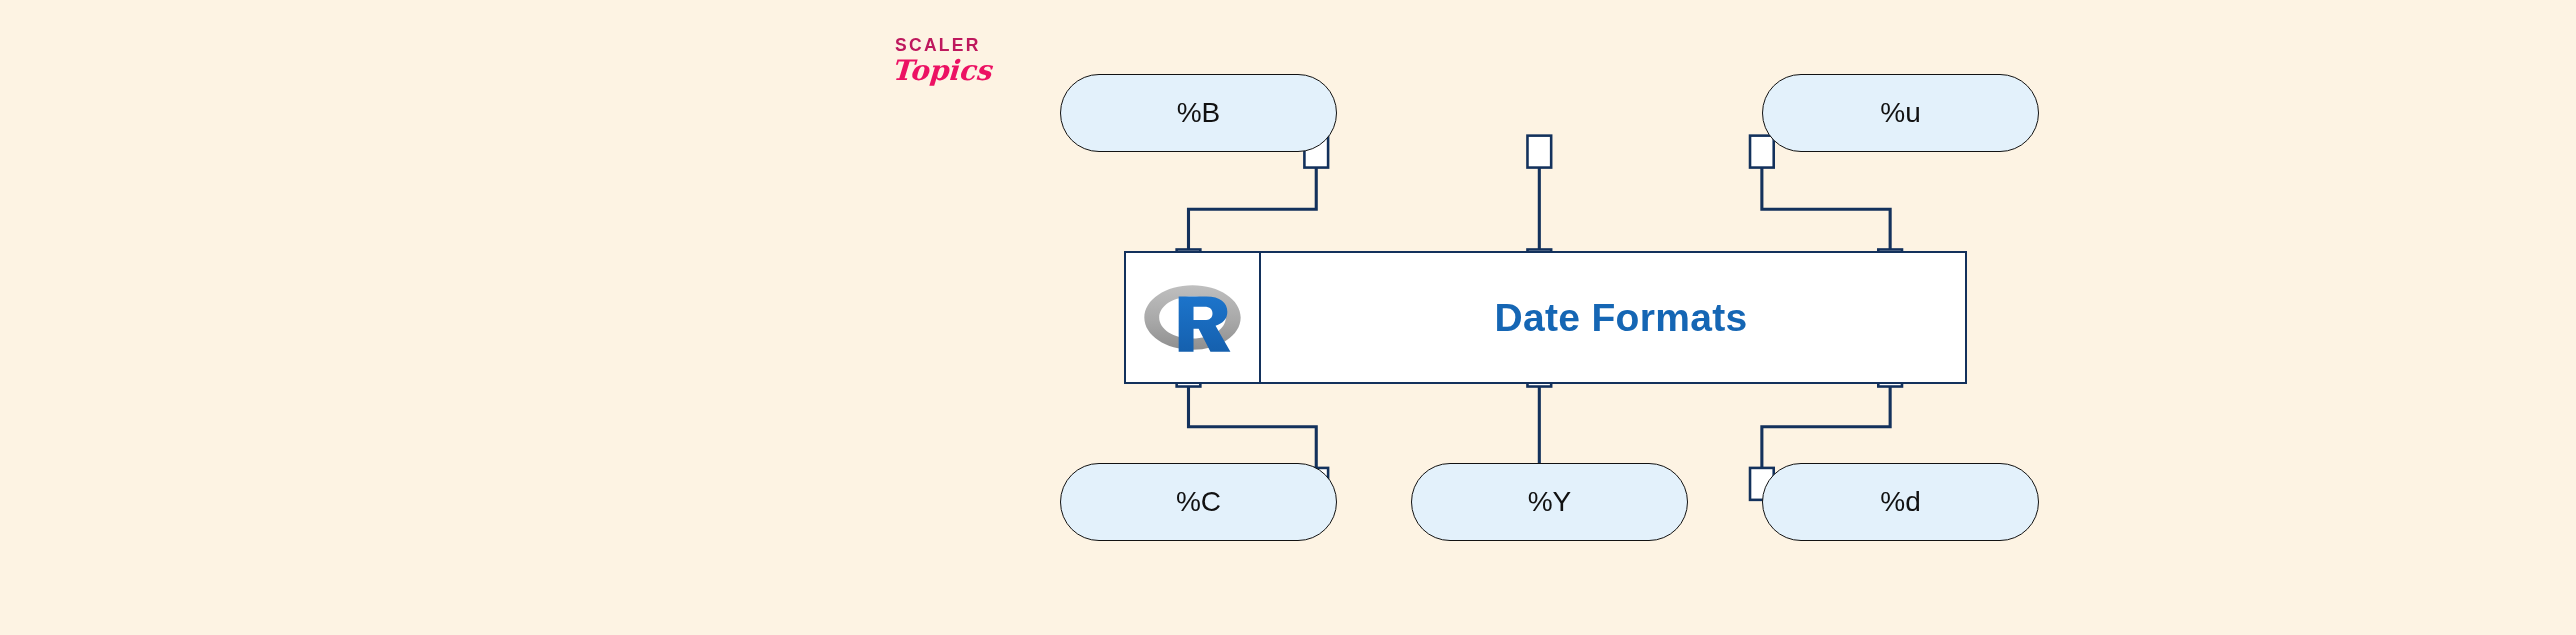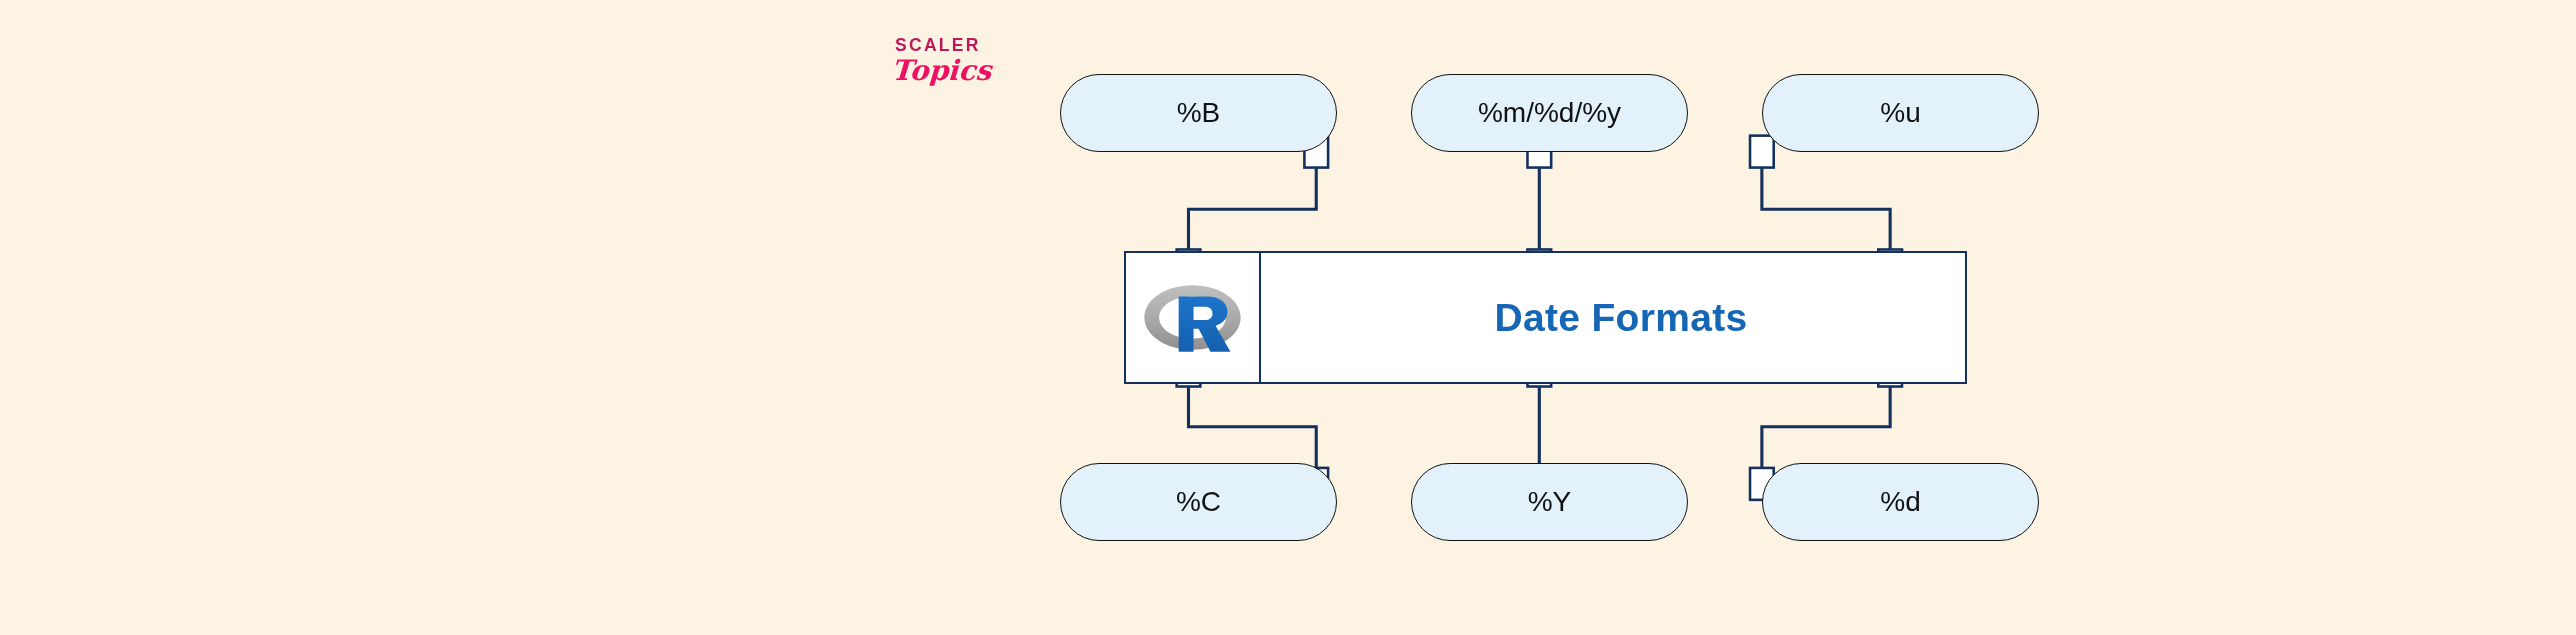--- a/index.html
+++ b/index.html
@@ -164,23 +164,20 @@
       <rect x="3397" y="263" width="46" height="62"></rect>
 
       <rect x="2532" y="908" width="46" height="62"></rect>
       <rect x="2965" y="908" width="46" height="62"></rect>
       <rect x="3397" y="908" width="46" height="62"></rect>
     </g>
   </svg>
 
   <div class="pill" style="left:1060px; top:74px;">
     <span class="pill-label">%B</span>
-  </div>
-  <div class="pill" style="left:1411px; top:74px;">
-    <span class="pill-label">%m/%d/%y</span>
   </div>
   <div class="pill" style="left:1762px; top:74px;">
     <span class="pill-label">%u</span>
   </div>
 
   <div id="center-box">
     <div id="logo-cell">
       <svg width="101" height="82" viewBox="0 0 196 160" xmlns="http://www.w3.org/2000/svg">
         <defs>
           <linearGradient id="ringGrad" x1="0" y1="0" x2="0" y2="1">

